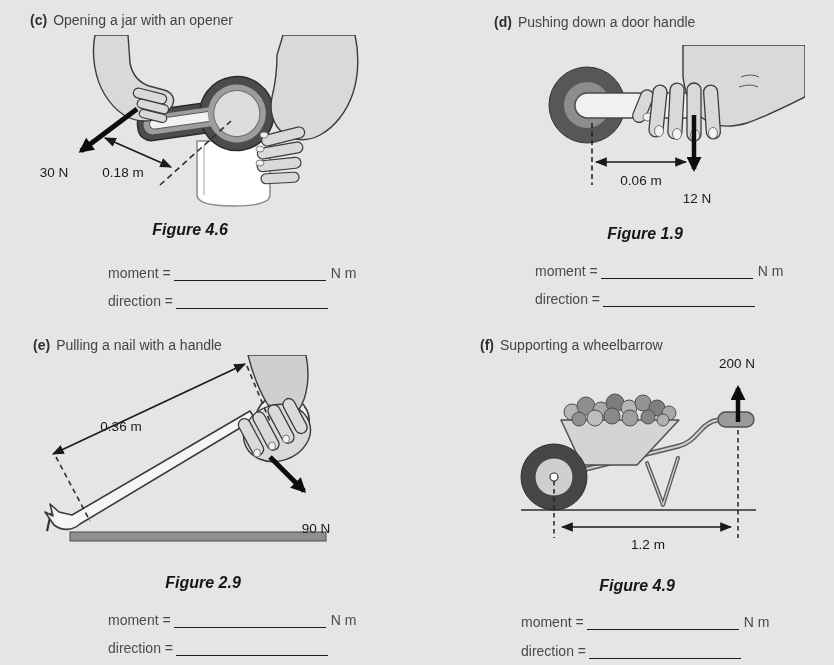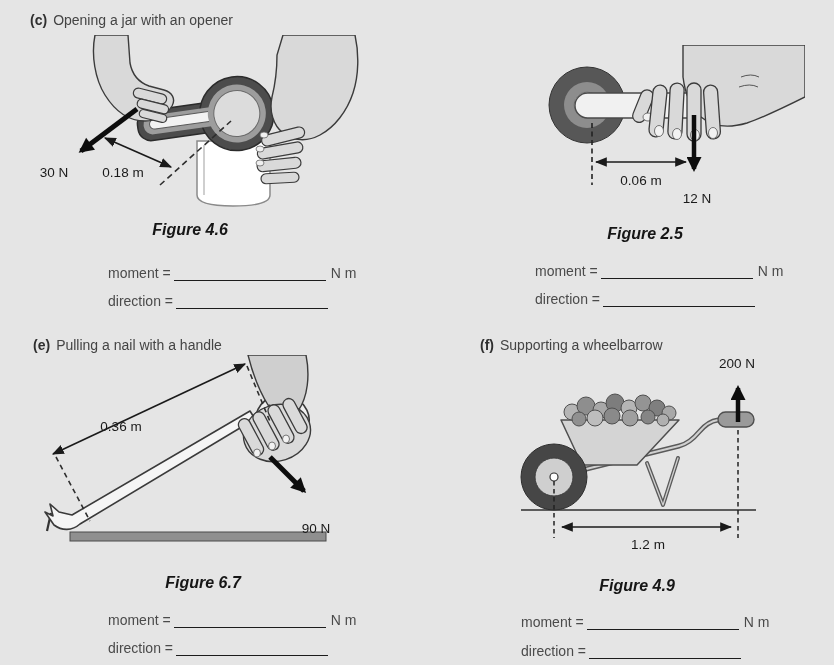--- a/index.html
+++ b/index.html
@@ -92,20 +92,23 @@
       <span class="blank"></span>
       <span class="unit">N m</span>
     </div>
     <div class="ans-row" style="left:108px;top:293px">
       <span>direction =</span>
       <span class="blank"></span>
     </div>
   </section>
 
   <section class="quad q-d">
+    <div class="qtitle" style="left:77px;top:14px">
+      <span class="qletter">(d)</span><span>Pushing down a door handle</span>
+    </div>
 
     <svg class="illus" style="left:28px;top:45px" width="360" height="175" viewBox="0 0 360 175">
       <defs>
         <marker id="dT" markerUnits="userSpaceOnUse" markerWidth="17" markerHeight="15" viewBox="0 0 10 10" refX="8" refY="5" orient="auto">
           <path d="M0,0 L10,5 L0,10 Z" fill="#0d0d0d"></path>
         </marker>
         <marker id="dA" markerUnits="userSpaceOnUse" markerWidth="12" markerHeight="10" viewBox="0 0 10 8" refX="9" refY="4" orient="auto-start-reverse">
           <path d="M0,0 L10,4 L0,8 Z" fill="#1a1a1a"></path>
         </marker>
       </defs>
@@ -136,21 +139,21 @@
 
       <path d="M147,78 L147,140" stroke="#222222" stroke-width="1.6" stroke-dasharray="5,3.5" fill="none"></path>
 
       <line x1="151" y1="117" x2="241" y2="117" stroke="#1a1a1a" stroke-width="1.6" marker-start="url(#dA)" marker-end="url(#dA)"></line>
 
       <line x1="249" y1="70" x2="249" y2="124" stroke="#0d0d0d" stroke-width="4.5" marker-end="url(#dT)"></line>
       <text class="meas" x="196" y="140" text-anchor="middle">0.06 m</text>
       <text class="meas" x="252" y="158" text-anchor="middle">12 N</text>
     </svg>
 
-    <div class="caption" style="left:228px;top:225px">Figure 2.5</div>
+    <div class="caption" style="left:228px;top:225px">Figure 1.9</div>
     <div class="ans-row" style="left:118px;top:263px">
       <span>moment =</span>
       <span class="blank"></span>
       <span class="unit">N m</span>
     </div>
     <div class="ans-row" style="left:118px;top:291px">
       <span>direction =</span>
       <span class="blank"></span>
     </div>
   </section>
@@ -192,21 +195,21 @@
 
       <line x1="33" y1="99" x2="225" y2="9" stroke="#1a1a1a" stroke-width="1.6" marker-start="url(#eA)" marker-end="url(#eA)"></line>
       <path d="M36,102 L70,166" stroke="#2e2e2e" stroke-width="1.6" stroke-dasharray="5,4" fill="none"></path>
       <path d="M227,11 L251,69" stroke="#2e2e2e" stroke-width="1.6" stroke-dasharray="5,4" fill="none"></path>
 
       <line x1="250" y1="102" x2="284" y2="136" stroke="#0d0d0d" stroke-width="5" marker-end="url(#eT)"></line>
       <text class="meas" x="101" y="76" text-anchor="middle">0.36 m</text>
       <text class="meas" x="296" y="178" text-anchor="middle">90 N</text>
     </svg>
 
-    <div class="caption" style="left:203px;top:244px">Figure 6.7</div>
+    <div class="caption" style="left:203px;top:244px">Figure 2.9</div>
     <div class="ans-row" style="left:108px;top:282px">
       <span>moment =</span>
       <span class="blank"></span>
       <span class="unit">N m</span>
     </div>
     <div class="ans-row" style="left:108px;top:310px">
       <span>direction =</span>
       <span class="blank"></span>
     </div>
   </section>

